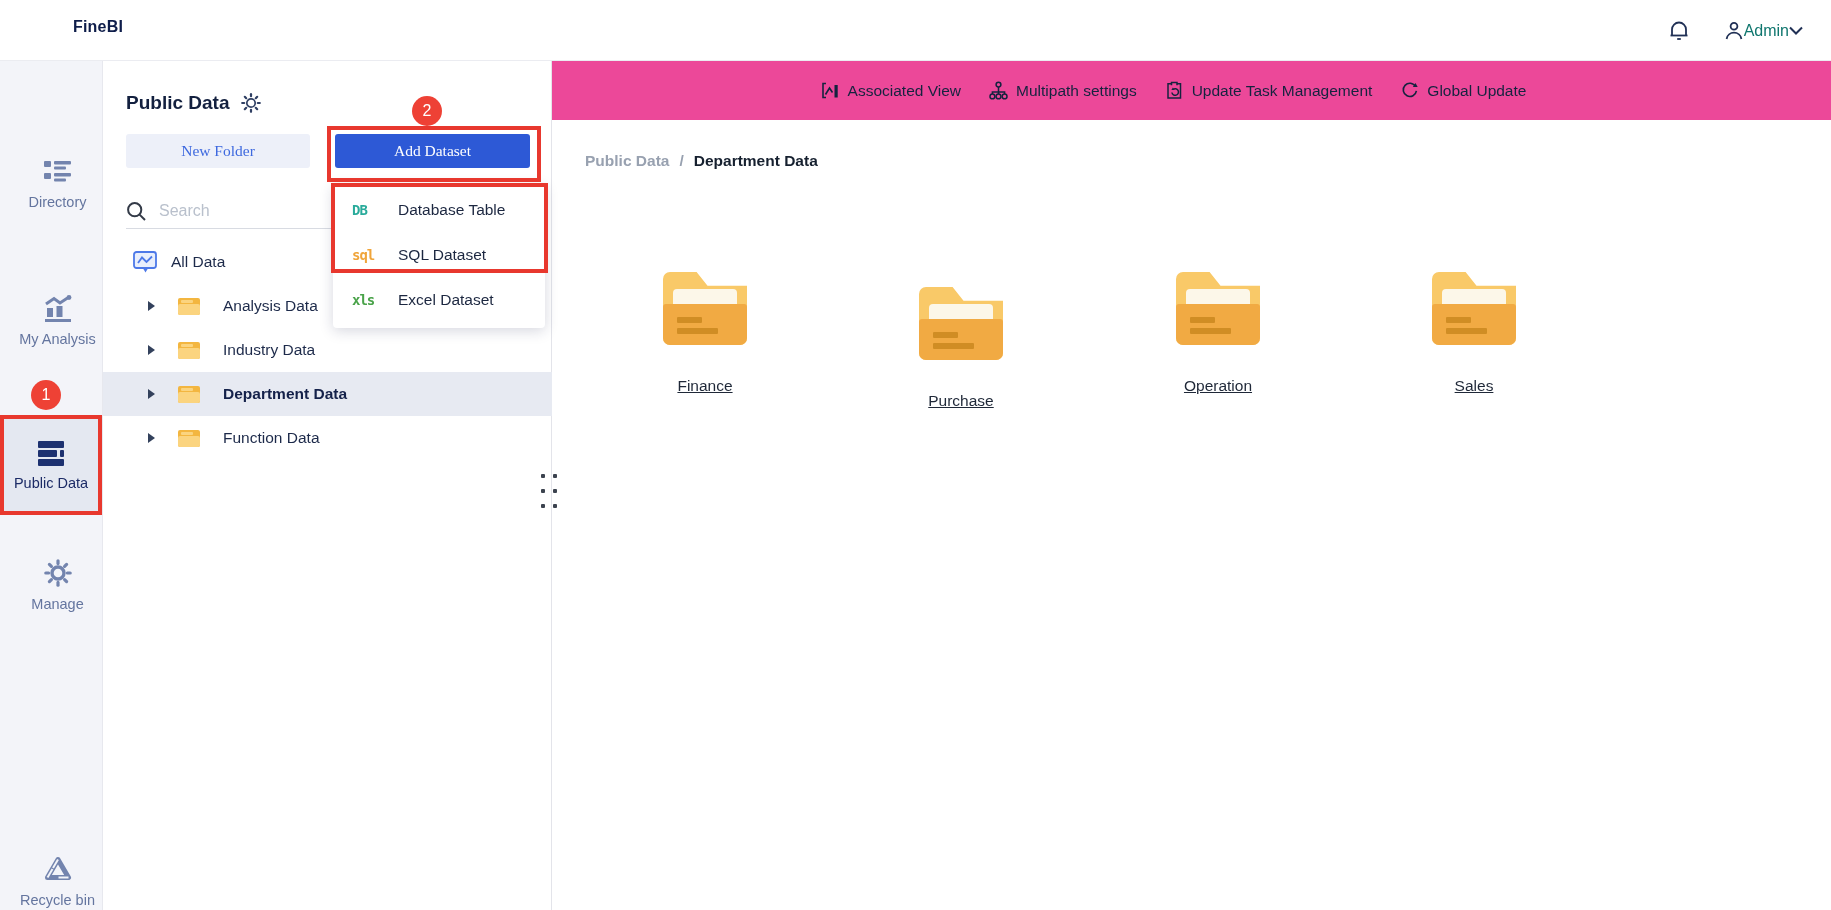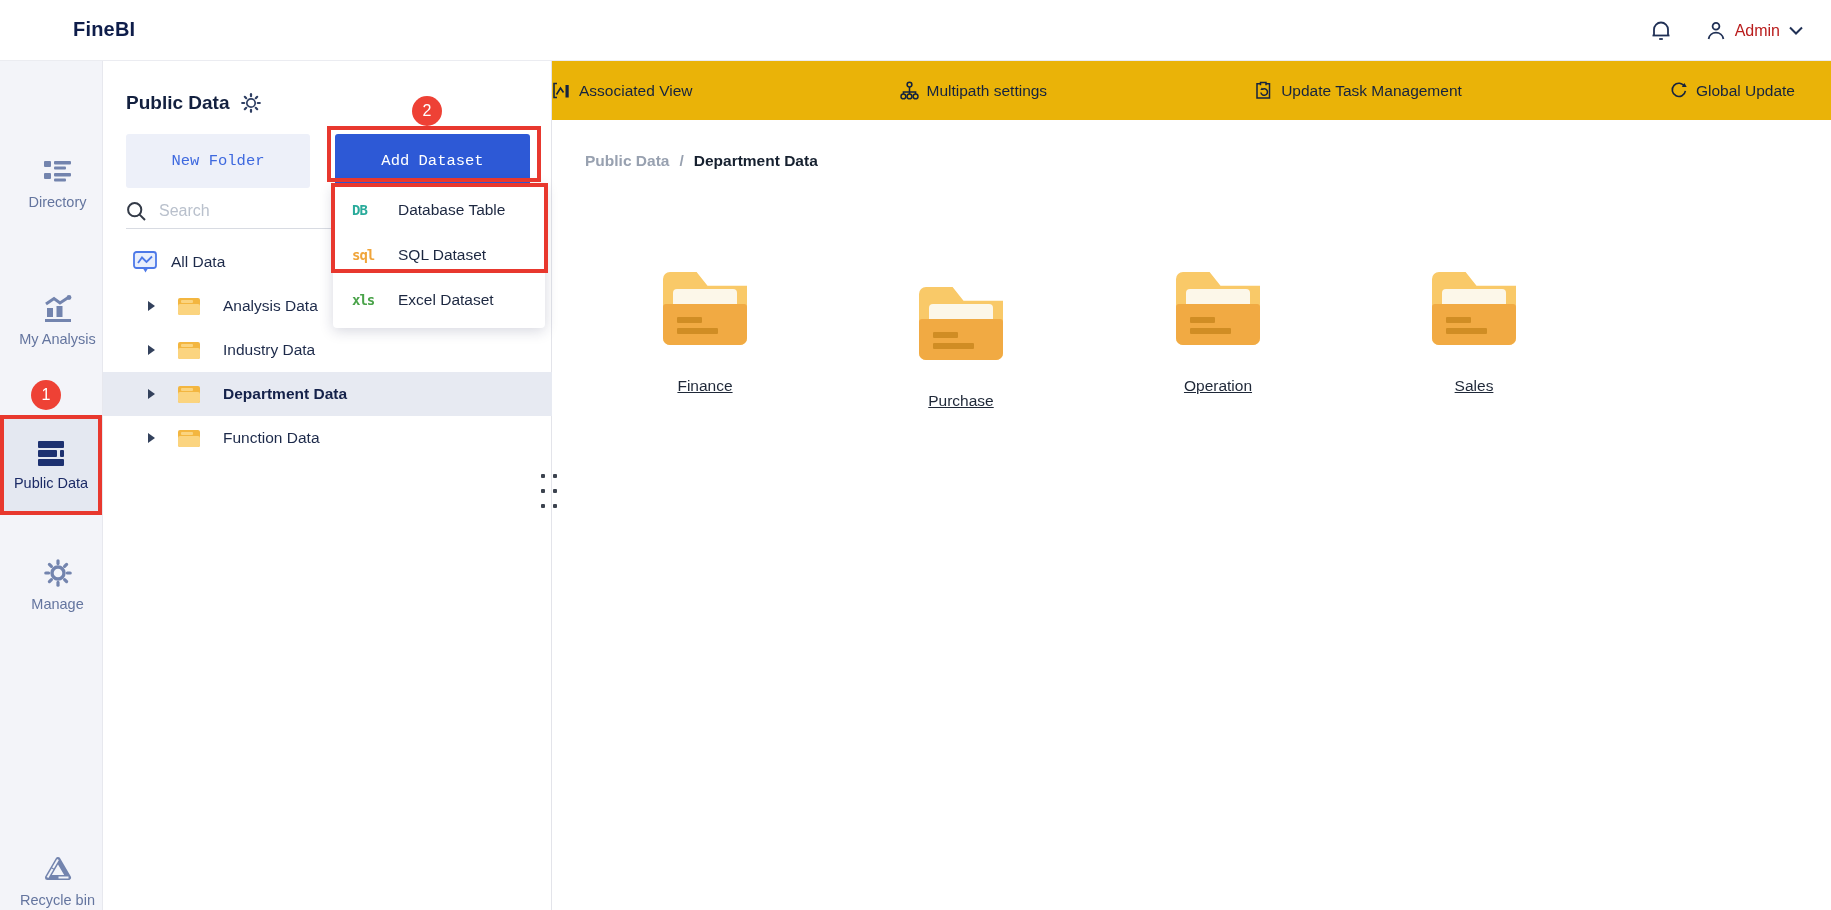--- a/index.html
+++ b/index.html
@@ -2,40 +2,40 @@
 <html><head>
 <meta charset="utf-8">
 <style>
   * { margin:0; padding:0; box-sizing:border-box; }
   html,body { width:1831px; height:910px; overflow:hidden; }
   body { font-family:"Liberation Sans", sans-serif; background:#fff; position:relative; color:#1d2a4a; }
   .app { position:absolute; inset:0; }
 
   
   .header { position:absolute; left:0; top:0; width:1831px; height:61px; background:#fff; border-bottom:1px solid #ebecf1; z-index:10; }
-  .logo { position:absolute; left:73px; top:18px; font-size:20px; font-weight:bold; color:#0e1d4a; letter-spacing:.2px; }
+  .logo { position:absolute; left:73px; top:18px; font-size:16px; font-weight:bold; color:#0e1d4a; letter-spacing:.2px; }
   .header-right { position:absolute; right:28px; top:0; height:61px; display:flex; align-items:center; gap:34px; }
   .icon-btn { display:flex; align-items:center; cursor:pointer; }
-  .user-chip { display:flex; align-items:center; gap:9px; cursor:pointer; color:#b91c1c; font-size:16px; }
+  .user-chip { display:flex; align-items:center; cursor:pointer; color:#0f766e; font-size:16px; }
 
   
   .sidebar { position:absolute; left:0; top:61px; width:103px; height:849px; background:#f3f4f9; border-right:1px solid #e7e8ee; z-index:5; }
   .nav-item { position:absolute; left:0; width:103px; display:flex; flex-direction:column; align-items:center; gap:8px; color:#64759f; font-size:14.5px; cursor:pointer;padding-left:12px; }
   .nav-item .ic { height:30px; display:flex; align-items:center; justify-content:center; }
   .nav-item-public { position:absolute; left:0; top:354px; width:102px; height:100px; background:#e4e8f1; border:4px solid #e8382e; display:flex; flex-direction:column; align-items:center; justify-content:center; gap:8px; color:#1c2b66; font-size:14.5px; cursor:pointer; }
 
   .badge { position:absolute; width:30px; height:30px; background:#ee4135; border-radius:50%; color:#fff; font-size:16px; display:flex; align-items:center; justify-content:center; z-index:40; }
   .badge-1 { left:31px; top:319px; }
   .badge-2 { left:412px; top:96px; }
 
   
   .tree-panel { position:absolute; left:103px; top:61px; width:449px; height:849px; background:#fff; border-right:1px solid #e3e4ea; z-index:3; }
   .panel-title { position:absolute; left:23px; top:31px; display:flex; align-items:center; gap:12px; }
   .panel-title h2 { font-size:19px; font-weight:bold; color:#13203f; }
-  .btn { position:absolute; top:73px; height:54px; border:none; border-radius:3px; font-size:15.5px; cursor:pointer; font-family:Liberation Mono, monospace; }
+  .btn { position:absolute; top:73px; height:34px; border:none; border-radius:3px; font-size:15.5px; cursor:pointer; font-family:Liberation Serif, serif; }
   .btn-newfolder { left:23px; width:184px; background:#edf0f9; color:#3e69df; }
   .btn-adddataset { left:232px; width:195px; background:#2d59d6; color:#fff; }
   .search-row { position:absolute; left:23px; top:135px; width:280px; height:30px; display:flex; align-items:center; gap:12px; }
   .search-row input { border:none; outline:none; font-size:16px; color:#333; width:200px; background:transparent; font-family:"Liberation Sans", sans-serif; }
   .search-row input::placeholder { color:#b9c0cc; }
   .search-underline { position:absolute; left:23px; top:167px; width:417px; border-bottom:1px solid #d8dbe2; }
 
   .tree { position:absolute; left:0; top:179px; width:449px; }
   .tree-row { position:relative; width:449px; height:44px; display:flex; align-items:center; font-size:15.5px; color:#1d2a4a; cursor:pointer; }
   .tree-row.root { padding-left:30px; gap:13px; }
@@ -56,21 +56,21 @@
   .dd-ic { width:32px; font-family:"DejaVu Sans Mono", monospace; font-weight:bold; font-size:14px; letter-spacing:-1px; }
   .dd-ic.db { color:#29ab9b; } .dd-ic.sql { color:#f0a53b; } .dd-ic.xls { color:#4aa34a; }
 
   
   .redbox { position:absolute; border:4px solid #e8382e; z-index:30; pointer-events:none; }
   .redbox-add { left:327px; top:126px; width:214px; height:56px; }
   .redbox-menu { left:331px; top:183px; width:217px; height:90px; }
 
   
   .main { position:absolute; left:552px; top:61px; width:1279px; height:849px; background:#fff; }
-  .toolbar { position:absolute; left:0; top:0; width:1279px; height:59px; background:#eab308; display:flex; align-items:center; justify-content:space-between; gap:28px; padding-right:36px; }
+  .toolbar { position:absolute; left:0; top:0; width:1279px; height:59px; background:#ec4899; display:flex; align-items:center; justify-content:center; gap:28px; padding-right:36px; }
   .tb-item { display:flex; align-items:center; gap:8px; font-size:15.5px; color:#15233f; cursor:pointer; }
   .breadcrumb { position:absolute; left:33px; top:91px; display:flex; align-items:center; gap:10px; font-size:15.5px; font-weight:bold; }
   .bc-parent { color:#98a1b0; cursor:pointer; } .bc-sep { color:#98a1b0; } .bc-current { color:#16202f; }
 
   .folder-tile { position:absolute; width:160px; text-align:center; cursor:pointer; }
   .folder-tile .fname { margin-top:32px; font-size:15.5px; color:#1f2838;text-decoration:underline; }
   .folder { position:relative; width:84px; height:73px; margin:0 auto; }
   .folder .back { position:absolute; left:0; top:0; width:84px; height:73px; background:#f9c968; border-radius:7px; clip-path:polygon(0 0,40% 0,53% 19%,100% 19%,100% 100%,0 100%); }
   .folder .paper { position:absolute; left:10px; top:17px; width:64px; height:22px; background:#fcf7e9; border-radius:4px; }
   .folder .front { position:absolute; left:0; top:32px; width:84px; height:41px; background:#f1aa43; border-radius:3px 3px 7px 7px; }

